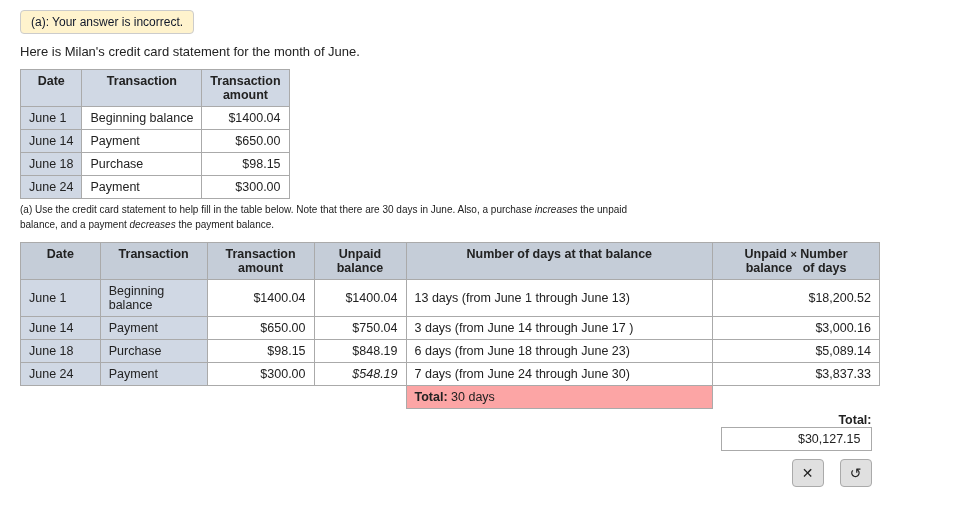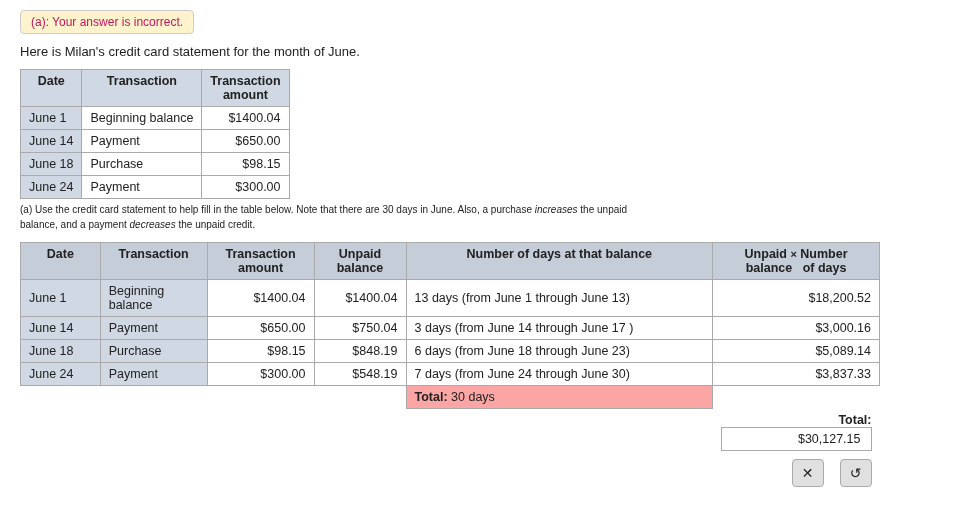--- a/index.html
+++ b/index.html
@@ -13,21 +13,21 @@
       min-height: 515px;
     }
     .incorrect-banner {
       background: #fff3cd;
       border: 1px solid #ccc;
       border-radius: 4px;
       padding: 4px 10px;
       display: inline-block;
       margin-bottom: 10px;
       font-size: 12px;
-      color: #be185d;
+      color: #0f172a;
     }
     .intro-text {
       margin-bottom: 10px;
       font-size: 13px;
     }
     table {
       border-collapse: collapse;
       margin-bottom: 3px;
     }
     th, td {
@@ -144,21 +144,21 @@
       <tr>
         <td>June 24</td>
         <td>Payment</td>
         <td style="text-align: right;">$300.00</td>
       </tr>
     </tbody>
 </table>
 
 
 <p class="instruction-text">
-  <span>(a) Use the credit card statement to help fill in the table below. Note that there are 30 days in June. Also, a purchase </span><span class="italic">increases</span><span> the unpaid<br>balance, and a payment </span><span class="italic">decreases</span><span> the unpaid credit.</span>
+  <span>(a) Use the credit card statement to help fill in the table below. Note that there are 30 days in June. Also, a purchase </span><span class="italic">increases</span><span> the unpaid<br>balance, and a payment </span><span class="italic">decreases</span><span> the payment balance.</span>
 </p>
 
 
 <table class="big-table" style="width:860px;">
   <thead>
     <tr>
       <th style="width:65px;">Date</th>
       <th style="width:85px;">Transaction</th>
       <th style="width:80px;">Transaction<br>amount</th>
       <th style="width:75px;">Unpaid<br>balance</th>
@@ -188,21 +188,21 @@
         <td class="shaded" style="text-align: left;">Purchase</td>
         <td style="text-align: right;">$98.15</td>
         <td style="text-align: right;">$848.19</td>
         <td style="text-align: left;">6 days (from June 18 through June 23)</td>
         <td style="text-align: right;">$5,089.14</td>
       </tr>
       <tr>
         <td class="shaded" style="text-align: left;">June 24</td>
         <td class="shaded" style="text-align: left;">Payment</td>
         <td style="text-align: right;">$300.00</td>
-        <td style="text-align: right;">$548.19</td>
+        <td style="text-align: right; font-style: italic;">$548.19</td>
         <td style="text-align: left;">7 days (from June 24 through June 30)</td>
         <td style="text-align: right;">$3,837.33</td>
       </tr>
     </tbody>
   <tfoot>
     <tr>
       <td colspan="4" style="border:none; background:#fff;"></td>
       <td style="border:1px solid #aaa; background:#fca5a5; padding:4px 8px;">
         <span class="total-label">Total: </span>
         <span>30 days</span>

